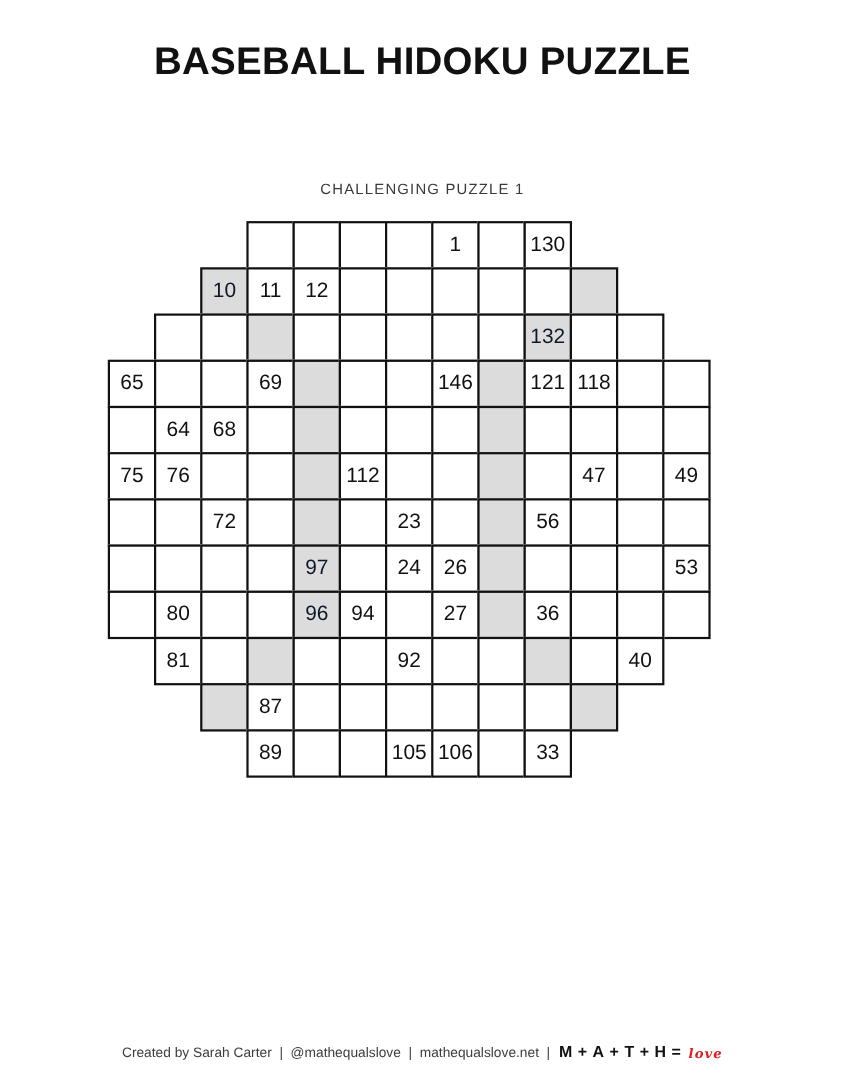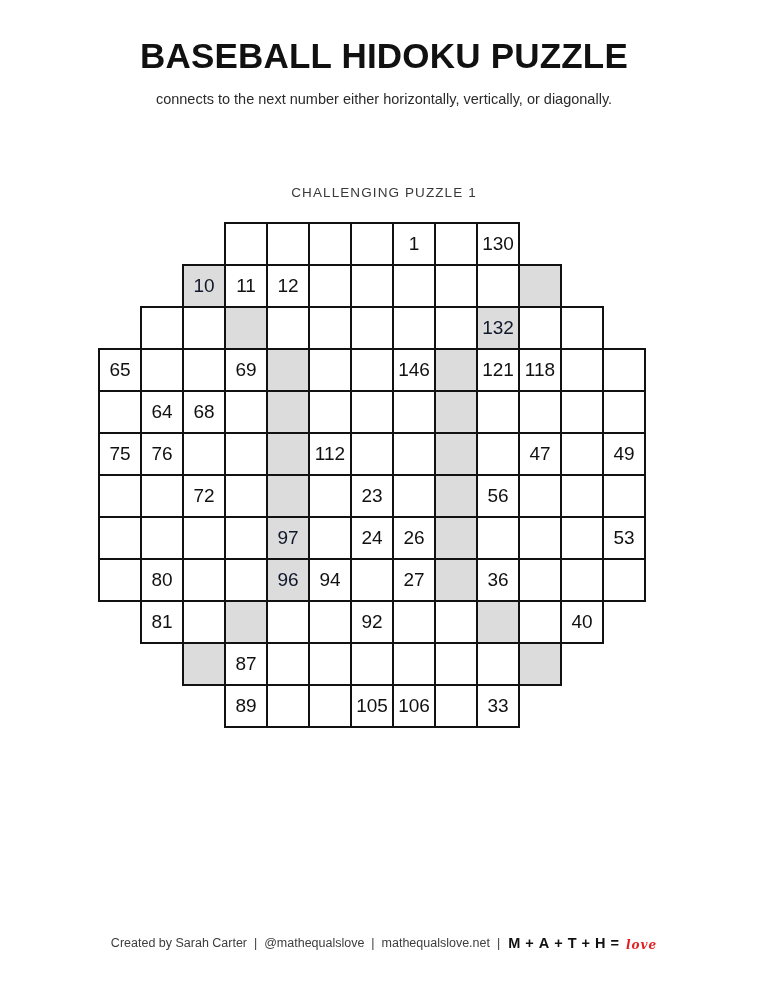--- a/index.html
+++ b/index.html
@@ -103,21 +103,21 @@
     margin-right: -2px;
     box-sizing: border-box;
     border: 2px solid transparent;
   }
 
   
   .footer {
     position: absolute;
     left: 0;
     right: 0;
-    bottom: 42px;
+    bottom: 28px;
     display: flex;
     align-items: center;
     justify-content: center;
     gap: 0px;
     font-size: 12.5px;
     color: #3d3d3d;
   }
   .footer-credit {
     white-space: pre;
   }
@@ -145,21 +145,20 @@
   }
 </style>
 </head>
 <body>
 
 <div class="page">
 
   <h1 class="title">BASEBALL HIDOKU PUZZLE</h1>
 
   <div class="subtitle">
-    <span class="sub-line">connects to the next number either horizontally, vertically, or diagonally.</span>
   </div>
 
   <div class="puzzle-label">CHALLENGING PUZZLE 1</div>
 
   <div class="grid-wrap">
     <div class="grid" id="grid">
         <div class="grid-row">
           <div class="spacer"></div>
           <div class="spacer"></div>
           <div class="spacer"></div>

